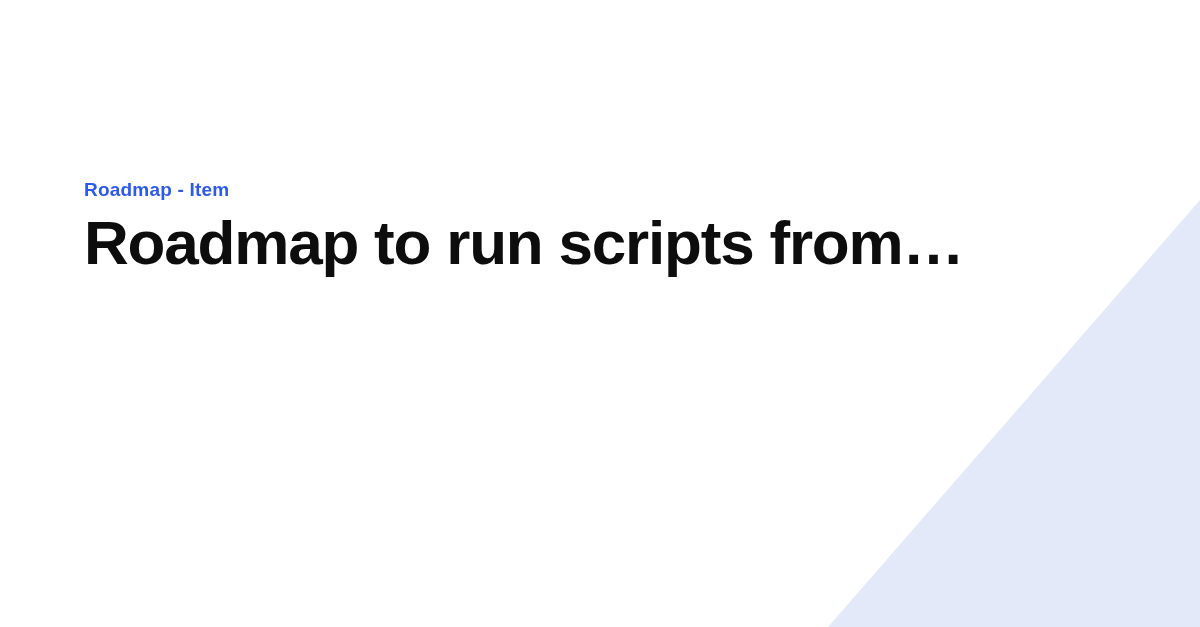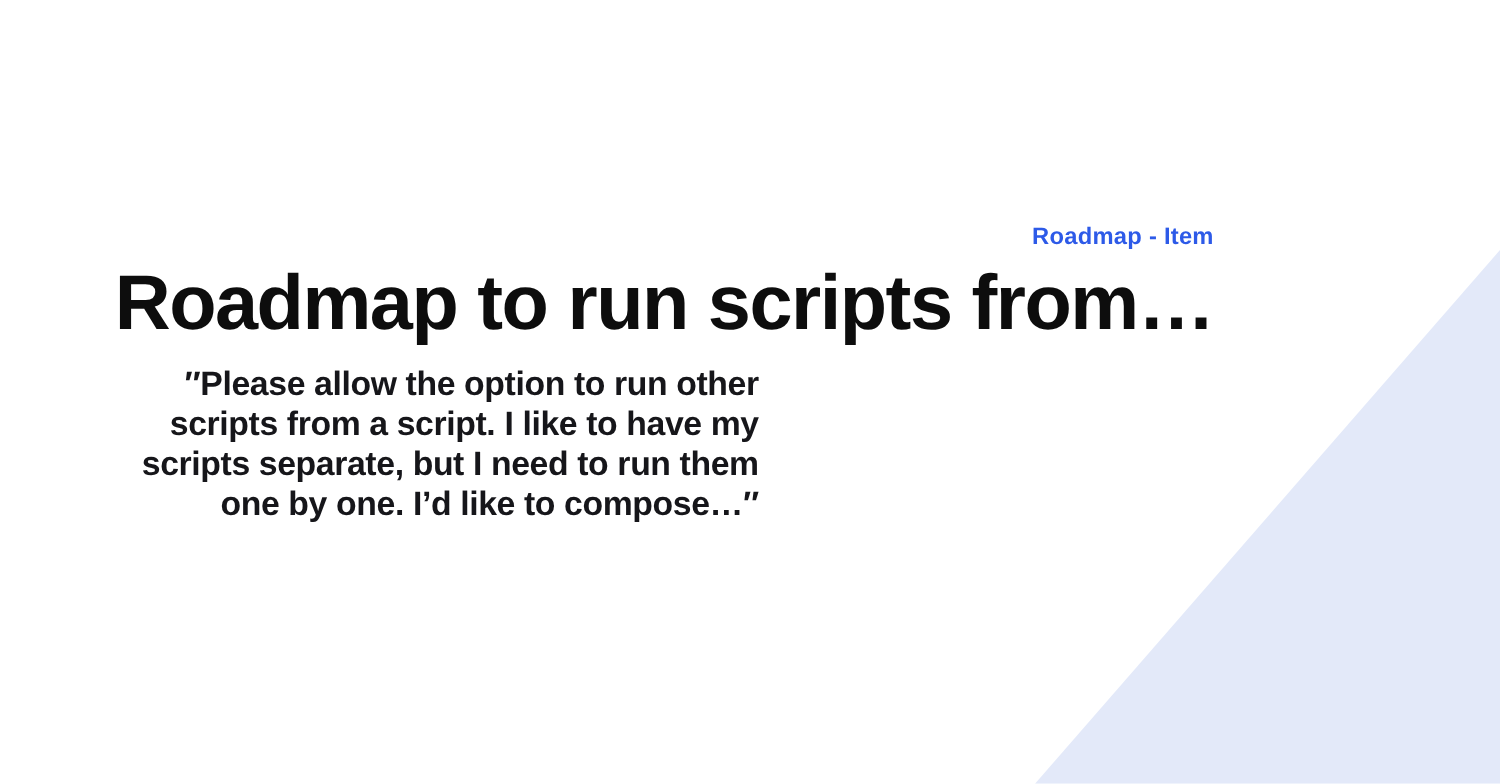--- a/index.html
+++ b/index.html
@@ -29,24 +29,23 @@
     position: absolute;
     top: 0;
     left: 0;
     width: 1200px;
     height: 627px;
     pointer-events: none;
   }
 
   .content {
     position: absolute;
-    left: 71px;
+    left: 84px;
     top: 178px;
     width: 900px;
-    text-align: right;
   }
 
   .eyebrow {
     font-size: 19px;
     font-weight: bold;
     line-height: 24px;
     letter-spacing: 0.2px;
     color: #2d5ae8;
     margin: 0 0 7px 0;
     white-space: nowrap;
@@ -81,17 +80,16 @@
   <svg class="corner-wedge" viewBox="0 0 1200 627" preserveAspectRatio="none" xmlns="http://www.w3.org/2000/svg">
     <polygon fill="#e3e9f9" points="828,627 1200,200 1200,627"></polygon>
   </svg>
 
   <div class="content">
 
     <div class="eyebrow">Roadmap - Item</div>
 
     <h1 class="headline">Roadmap to run scripts from…</h1>
 
-    <p class="excerpt">″Please allow the option to run other scripts from a script. I like to have my scripts separate, but I need to run them one by one. I’d like to compose…″</p>
 
   </div>
 
 </div>
 
 </body></html>

